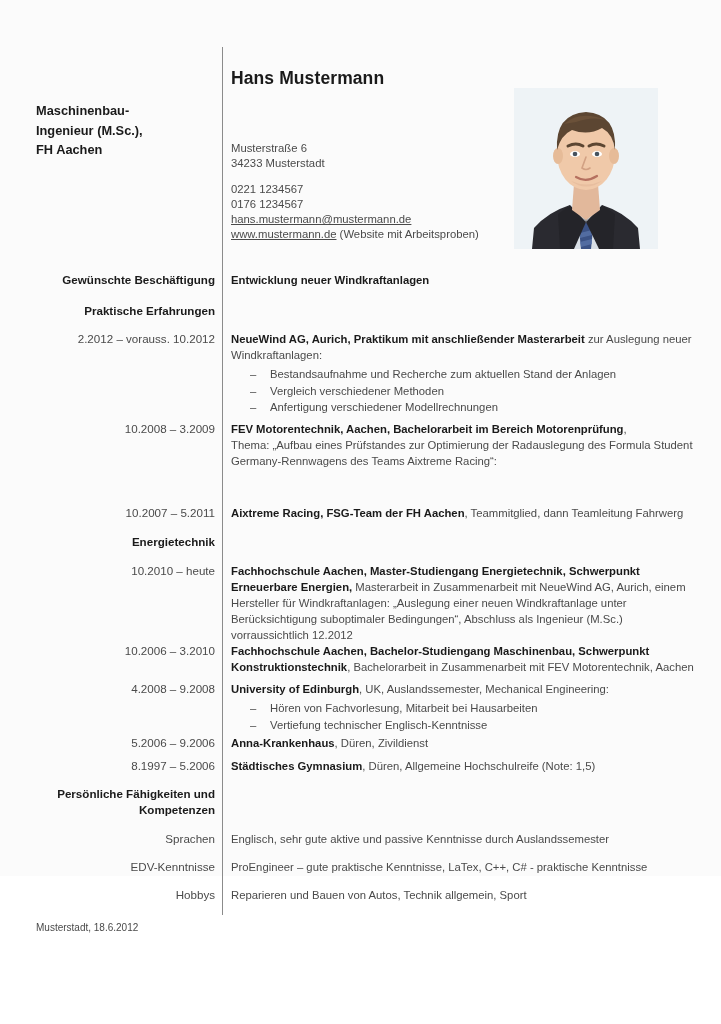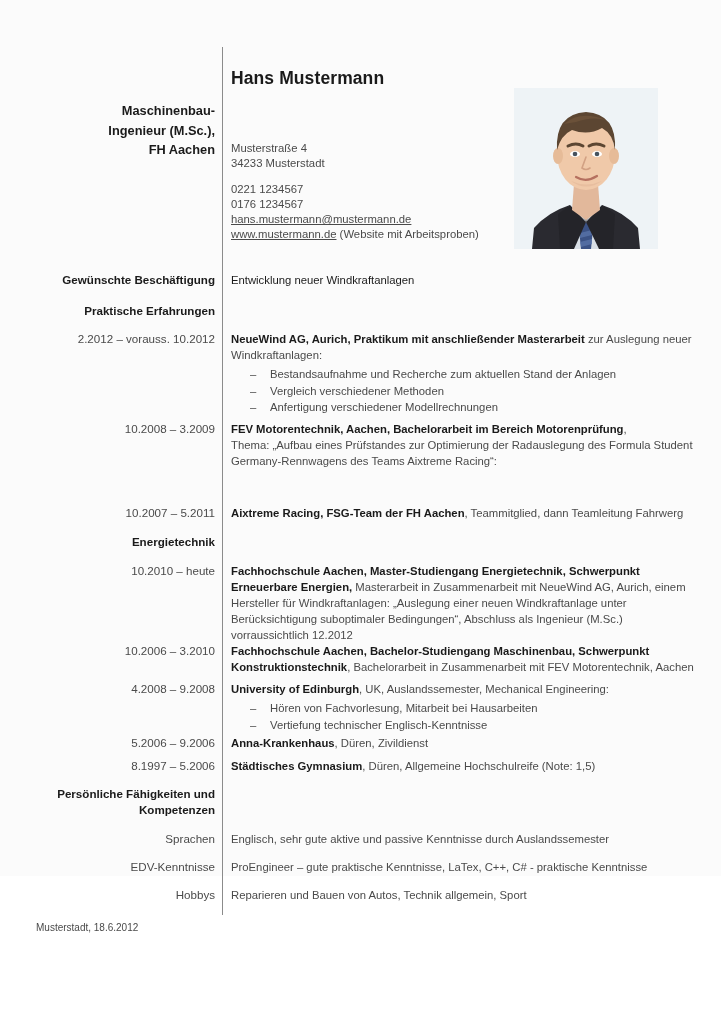--- a/index.html
+++ b/index.html
@@ -44,21 +44,21 @@
     font-weight: bold;
     color: #1a1a1a;
     letter-spacing: 0.1px;
   }
 
   .jobtitle {
     position: absolute;
     left: 36px;
     top: 101px;
     width: 179px;
-    text-align: right;
+    text-align: left;
     font-size: 12.8px;
     font-weight: bold;
     color: #1a1a1a;
     line-height: 19.5px;
   }
 
   .contact {
     position: absolute;
     left: 231px;
     top: 141px;
@@ -106,21 +106,21 @@
   }
   .content {
     position: absolute;
     left: 231px;
     width: 470px;
     font-size: 11.3px;
     line-height: 16px;
     color: #4a4a4a;
   }
   .content b { color: #1a1a1a; font-weight: bold; text-align: center; }
-  .content.bold-all { font-weight: normal; color: #1a1a1a; }
+  .content.bold-all { font-weight: bold; color: #1a1a1a; }
 
   ul.dash {
     list-style: none;
     margin: 3px 0 0 0;
     padding: 0;
   }
   ul.dash li {
     position: relative;
     padding-left: 39px;
     line-height: 16.5px;
@@ -152,21 +152,21 @@
 
   <div class="name">Hans Mustermann</div>
 
   <div class="jobtitle">
     <span>Maschinenbau-</span><br>
     <span>Ingenieur (M.Sc.),</span><br>
     <span>FH Aachen</span>
   </div>
 
   <div class="contact">
-    <span>Musterstraße 4</span><br>
+    <span>Musterstraße 6</span><br>
     <span>34233 Musterstadt</span>
     <span class="gap"></span>
     <span>0221 1234567</span><br>
     <span>0176 1234567</span><br>
     <span class="link">hans.mustermann@mustermann.de</span><br>
     <span class="link">www.mustermann.de</span><span class="plain"> (Website mit Arbeitsproben)</span>
   </div>
 
   <div class="photo">
     <svg viewBox="0 0 144 161" xmlns="http://www.w3.org/2000/svg">

